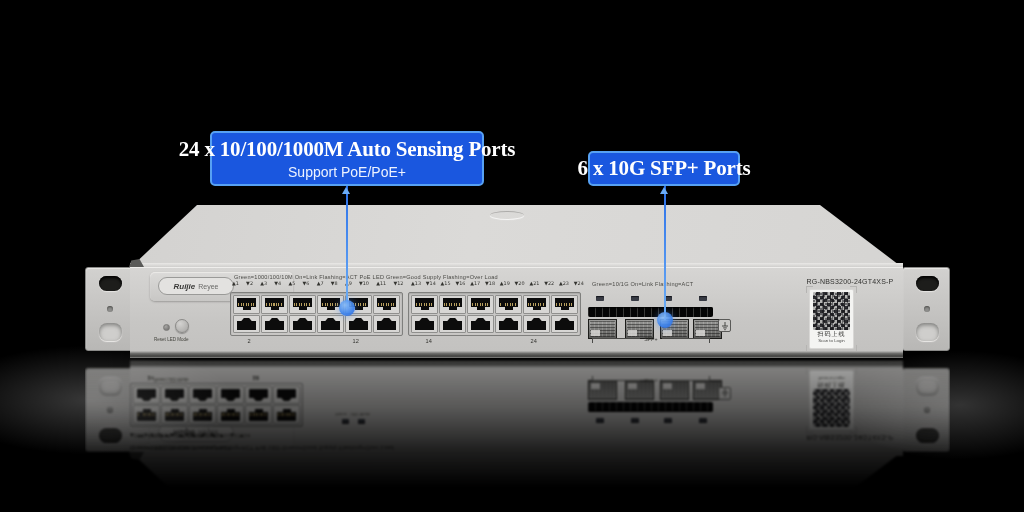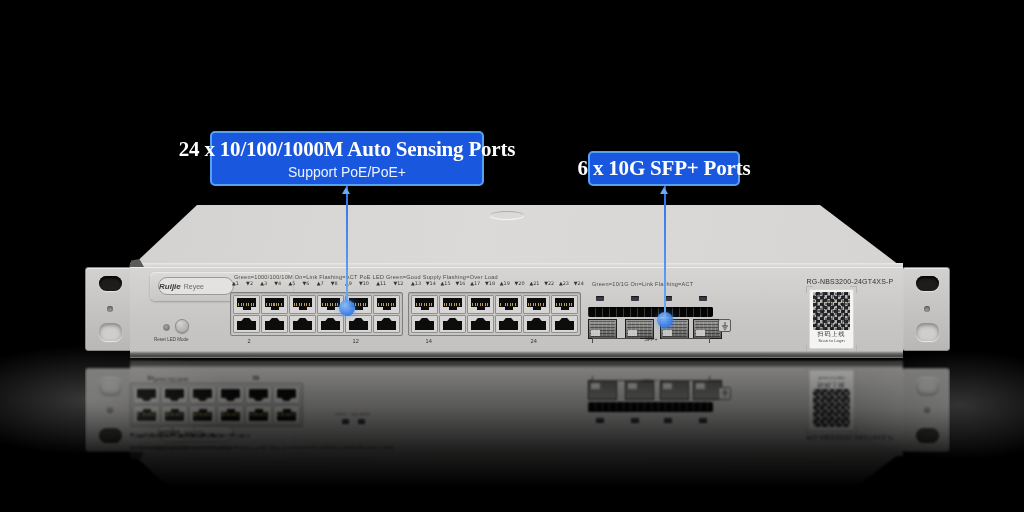--- a/index.html
+++ b/index.html
@@ -50,21 +50,21 @@
       box-shadow:inset 0 2px 4px #7e7e7c, 0 1px 1px #eceae8;}
   .chassis-front{position:absolute;left:45px;top:67px;width:773px;height:91px;
       background:linear-gradient(180deg,#d6d5d3,#c7c6c4 60%,#c2c1bf);
       border-top:1px solid #efeeec;box-sizing:border-box;}
   .base-strip{position:absolute;left:0;bottom:0;width:773px;height:7px;
       background:linear-gradient(180deg,#bfbebc,#6e6e6c 35%,#3f3f3d 75%,#8b8b89);}
   
   .logo-plate{position:absolute;left:20px;top:4px;width:143px;height:29px;border-radius:5px;
       background:linear-gradient(180deg,#dbdad8,#c8c7c5);box-shadow:0 1px 2px #9b9a98, inset 0 1px 1px #eceae8;}
   .brand-pill{position:absolute;left:8px;top:5px;width:76px;height:18px;border:1px solid #9a9a98;border-radius:9px;
-      background:#e3e2e0;display:flex;align-items:center;gap:3px;box-sizing:border-box;}
+      background:#e3e2e0;display:flex;align-items:center;justify-content:center;gap:3px;box-sizing:border-box;}
   .brand-main{font-size:8px;font-weight:bold;font-style:italic;color:#3a3a38;}
   .brand-sub{font-size:7px;color:#6a6a68;}
   .panel-led{position:absolute;width:7px;height:5px;background:#383b44;border-radius:1px;
       box-shadow:inset 0 1px 1px #14161c;}
   .led-labels{position:absolute;left:205px;top:34px;width:70px;font-size:7px;color:#55554f;
       transform:scale(.6);transform-origin:left top;white-space:nowrap;}
   .reset-btn{position:absolute;left:33px;top:56px;width:7px;height:7px;border-radius:50%;
       background:radial-gradient(circle at 35% 30%,#a8a7a5,#6b6a68);border:1px solid #7b7a78;box-sizing:border-box;}
   .ledmode-btn{position:absolute;left:45px;top:51px;width:14px;height:14px;border-radius:50%;
       background:radial-gradient(circle at 35% 30%,#d3d2d0,#a5a4a2);border:1px solid #8b8a88;box-sizing:border-box;

